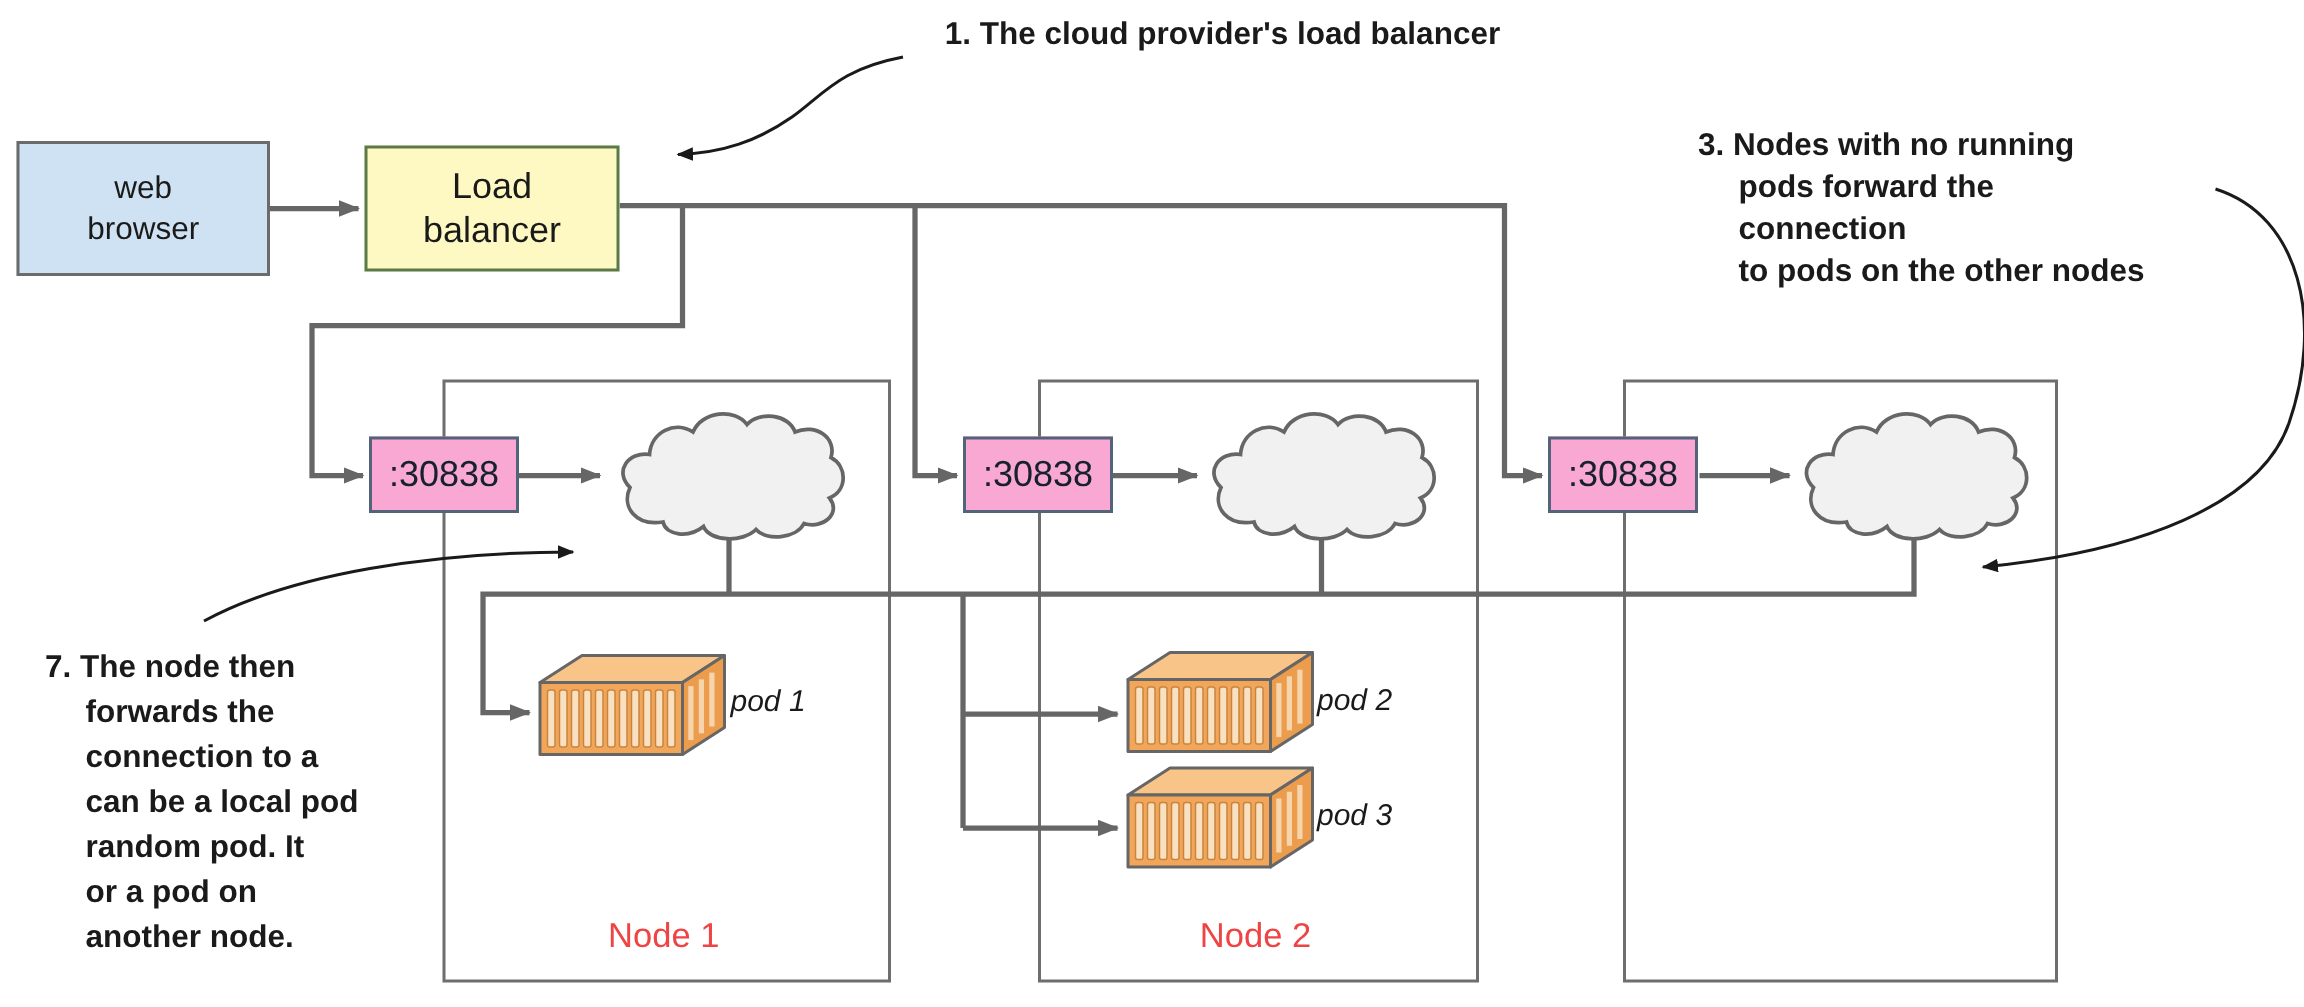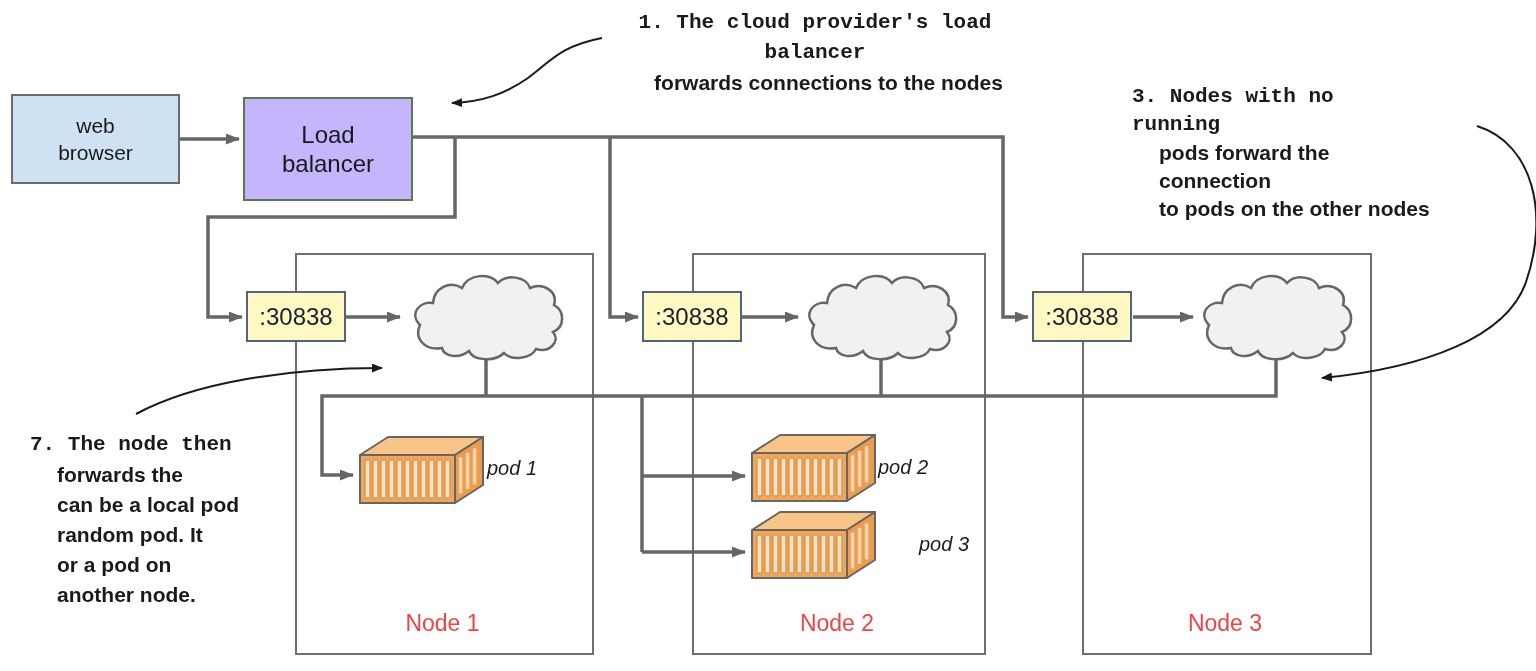--- a/index.html
+++ b/index.html
@@ -18,31 +18,31 @@
   }
   .box{
     display:flex;flex-direction:column;align-items:center;justify-content:center;
     text-align:center;box-sizing:border-box;
   }
   .web-browser{
     left:11px;top:94px;width:169px;height:90px;
     background:#cfe2f3;border:2px solid #6b6b6b;font-size:21px;line-height:27px;
   }
   .load-balancer{
-    left:243px;top:97px;width:170px;height:104px;
-    background:#c4b5fd;border:2px solid #5b7a4a;font-size:24px;line-height:29px;
+    left:243px;top:97px;width:170px;height:84px;
+    background:#fef9c3;border:2px solid #5b7a4a;font-size:24px;line-height:29px;
   }
   .port-box{
-    background:#fef9c3;border:2px solid #53637a;width:100px;height:51px;
+    background:#f9a8d4;border:2px solid #53637a;width:100px;height:51px;
     font-size:24px;color:#17212e;
   }
   .pod-label{font-size:20px;color:#1a1a1a;font-style:italic;}
   .ann{font-weight:bold;color:#1a1a1a;z-index:3;}
   .ann .line{padding-left:27px;text-indent:0;}
-  .ann .line:first-child{padding-left:0;font-family:Liberation Mono, monospace;}
+  .ann .line:first-child{padding-left:0;}
   .ann1{left:585px;top:8px;width:460px;text-align:center;font-size:21px;line-height:30px;}
   .ann2{left:30px;top:430px;width:250px;font-size:21px;line-height:30px;}
   .ann3{left:1132px;top:83px;width:300px;font-size:21px;line-height:28px;}
 </style>
 </head>
 <body>
 
 <div class="canvas">
 
   <div class="abs node-rect" style="left:295px;top:253px;width:295px;height:398px;"></div>
@@ -132,34 +132,33 @@
   </div>
   <div class="abs box port-box boxlayer" style="left:642px;top:291px;">
     <span>:30838</span>
   </div>
   <div class="abs box port-box boxlayer" style="left:1032px;top:291px;">
     <span>:30838</span>
   </div>
 
   <div class="abs pod-label boxlayer" style="left:487px;top:457px;">pod 1</div>
   <div class="abs pod-label boxlayer" style="left:878px;top:456px;">pod 2</div>
-  <div class="abs pod-label boxlayer" style="left:878px;top:533px;margin-left:41px;">pod 3</div>
+  <div class="abs pod-label boxlayer" style="left:878px;top:533px;">pod 3</div>
 
   <div class="abs node-label" style="left:295px;top:610px;width:295px;">Node 1</div>
   <div class="abs node-label" style="left:692px;top:610px;width:290px;">Node 2</div>
-  <div class="abs node-label" style="left:1082px;top:610px;width:286px;">Node 3</div>
 
   <div class="abs ann ann1">
     <div class="line">1. The cloud provider's load balancer</div>
-    <div class="line">forwards connections to the nodes</div>
   </div>
 
   <div class="abs ann ann2">
     <div class="line">7. The node then</div>
     <div class="line">forwards the</div>
+    <div class="line">connection to a</div>
     <div class="line">can be a local pod</div>
     <div class="line">random pod. It</div>
     <div class="line">or a pod on</div>
     <div class="line">another node.</div>
   </div>
 
   <div class="abs ann ann3">
     <div class="line">3. Nodes with no running</div>
     <div class="line">pods forward the connection</div>
     <div class="line">to pods on the other nodes</div>

